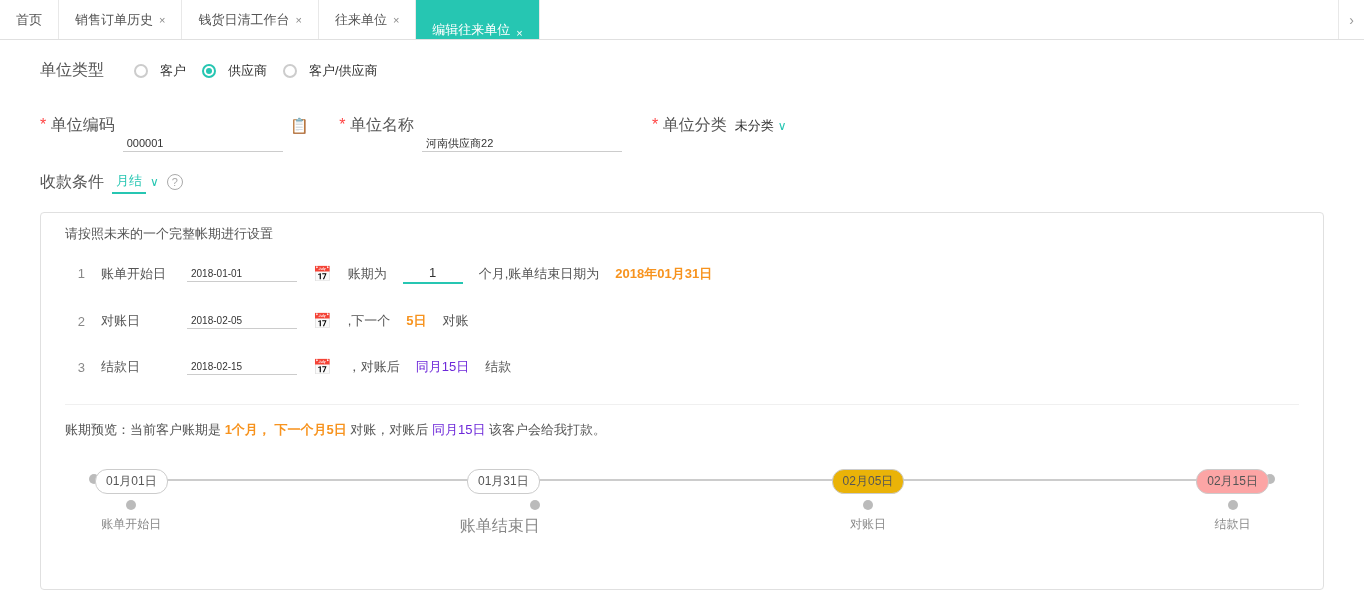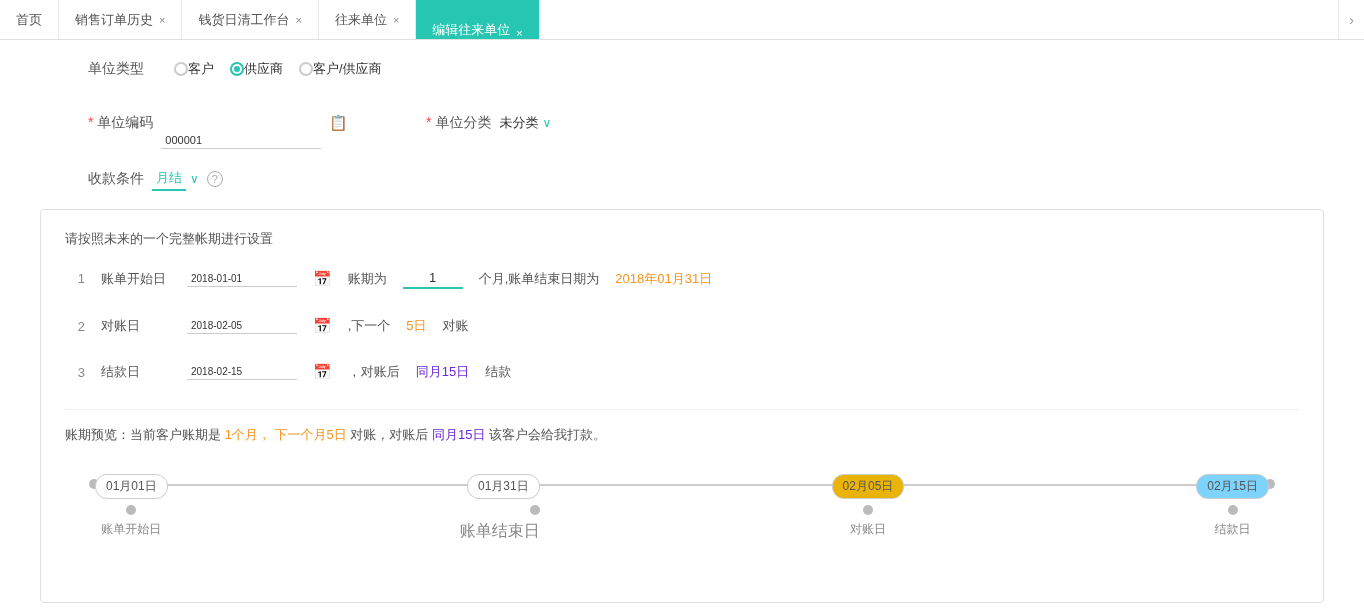--- a/index.html
+++ b/index.html
@@ -48,32 +48,31 @@
     .form-row {
       display: flex;
       align-items: center;
       margin-bottom: 18px;
       gap: 30px;
       flex-wrap: wrap;
     }
     .form-label {
       color: #555;
       white-space: nowrap;
-      font-size: 14px;
-      margin-left: 48px;
+      font-size: 16px;
     }
     .form-label.required::before {
       content: "* ";
       color: #f44;
     }
     .radio-group {
       display: flex; gap: 16px; align-items: center;
     }
     .radio-item {
-      display: flex; align-items: center; gap: 0; cursor: pointer; font-size: 13px;
+      display: flex; align-items: center; gap: 12px; cursor: pointer; font-size: 13px;
     }
     .radio-circle {
       width: 14px; height: 14px; border-radius: 50%; border: 2px solid #ccc; display: inline-block; position: relative;
     }
     .radio-circle.checked {
       border-color: #26c6b2;
     }
     .radio-circle.checked::after {
       content: ""; position: absolute; top: 2px; left: 2px; width: 6px; height: 6px; border-radius: 50%; background: #26c6b2;
     }
@@ -104,21 +103,21 @@
       color: #26c6b2; border-bottom: 2px solid #26c6b2; padding: 2px 4px; font-size: 13px; cursor: pointer;
     }
     .help-icon {
       width: 16px; height: 16px; border-radius: 50%; border: 1px solid #aaa; display: inline-flex; align-items: center; justify-content: center; font-size: 11px; color: #aaa; cursor: pointer;
     }
 
     
     .panel {
       border: 1px solid #e0e0e0;
       border-radius: 4px;
-      padding: 20px 24px;
+      padding: 12px 24px;
       margin-bottom: 0;
     }
     .panel-title {
       font-size: 13px; color: #555; margin-bottom: 20px;
     }
 
     
     .setting-row {
       display: flex; align-items: center; gap: 16px; margin-bottom: 28px; font-size: 13px;
     }
@@ -130,21 +129,21 @@
     }
     .date-input {
       border: none; border-bottom: 1px solid #ccc; font-size: 10px; padding: 2px 4px; color: #333; width: 110px; background: transparent; outline: none;
     }
     .row-suffix {
       color: #555; font-size: 13px;
     }
     .period-input {
       border: none; border-bottom: 2px solid #26c6b2; font-size: 13px; padding: 2px 4px; color: #333; width: 60px; text-align: center; background: transparent; outline: none;
     }
-    .highlight-orange { color: #f7931e; font-weight: 400; }
+    .highlight-orange { color: #f7931e; font-weight: 700; }
     .highlight-green { color: #6d28d9; font-weight: 500; }
 
     
     .preview-section {
       margin-top: 10px;
       padding: 16px 0 0;
       border-top: 1px solid #f0f0f0;
     }
     .preview-text {
       font-size: 13px; color: #555; margin-bottom: 20px;
@@ -198,20 +197,24 @@
     </div>
   </div>
 
   <div class="form-row">
     <div class="form-field">
       <span class="form-label required">单位编码</span>
       <input class="form-input" type="text" value="000001" style="">
       <span class="calendar-icon">📋</span>
     </div>
     <div class="form-field">
+      <span class="form-label required">单位名称</span>
+      <input class="form-input wide" type="text" value="河南供应商22" style="">
+    </div>
+    <div class="form-field">
       <span class="form-label required">单位分类</span>
       <div class="select-field">
         <span class="select-value">未分类</span>
         <span class="chevron-down">∨</span>
       </div>
     </div>
   </div>
 
   <div class="condition-row">
     <span class="form-label">收款条件</span>
@@ -288,21 +291,21 @@
             <div style="font-size:16px; color:#888;">账单结束日</div>
           </div>
 
           <div style="display:flex; flex-direction:column; align-items:center; gap:6px;">
             <div style="background:#eab308; border:1px solid #ccc; border-radius:12px; padding:3px 10px; font-size:12px; color:#555;">02月05日</div>
             <div style="width:10px; height:10px; border-radius:50%; background:#bbb;"></div>
             <div style="font-size:12px; color:#888;">对账日</div>
           </div>
 
           <div style="display:flex; flex-direction:column; align-items:center; gap:6px;">
-            <div style="background:#7dd3fc; border:1px solid #ccc; border-radius:12px; padding:3px 10px; font-size:12px; color:#555;">02月15日</div>
+            <div style="background:#fca5a5; border:1px solid #ccc; border-radius:12px; padding:3px 10px; font-size:12px; color:#555;">02月15日</div>
             <div style="width:10px; height:10px; border-radius:50%; background:#bbb;"></div>
             <div style="font-size:12px; color:#888;">结款日</div>
           </div>
 
         </div>
       </div>
 
     </div>
   </div>
 

